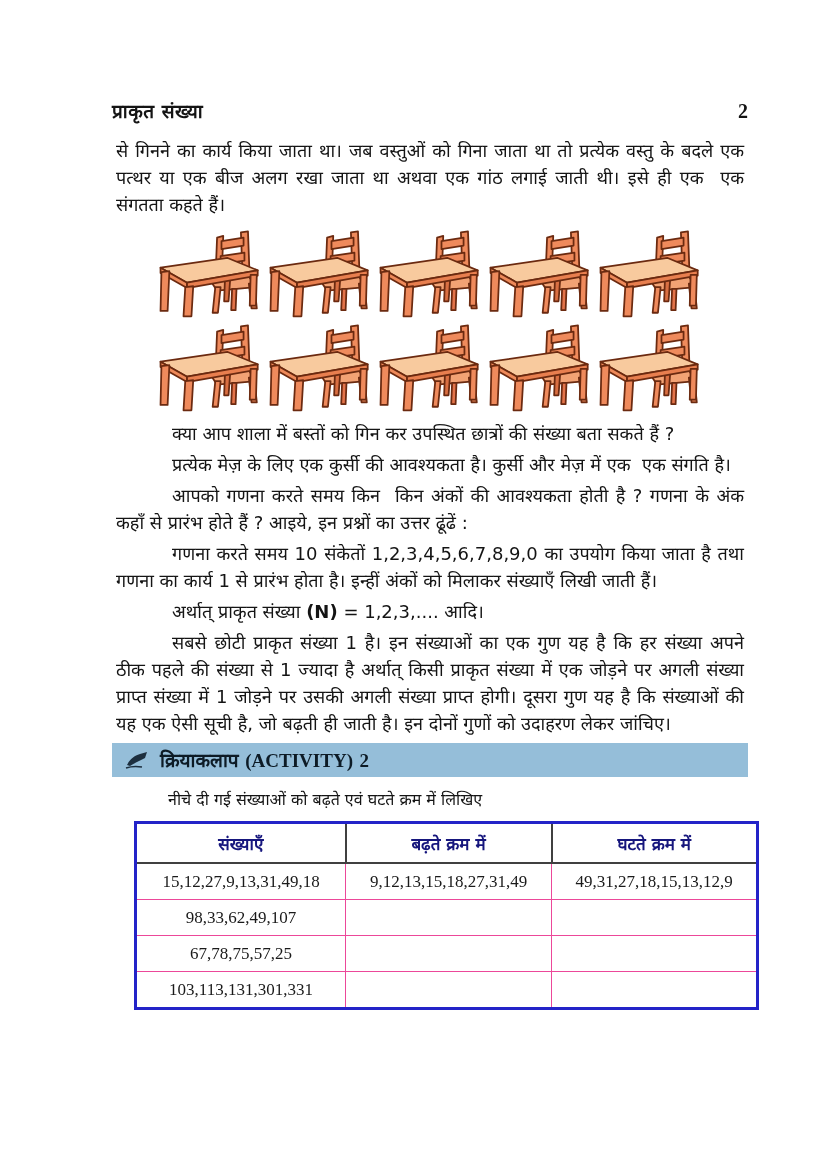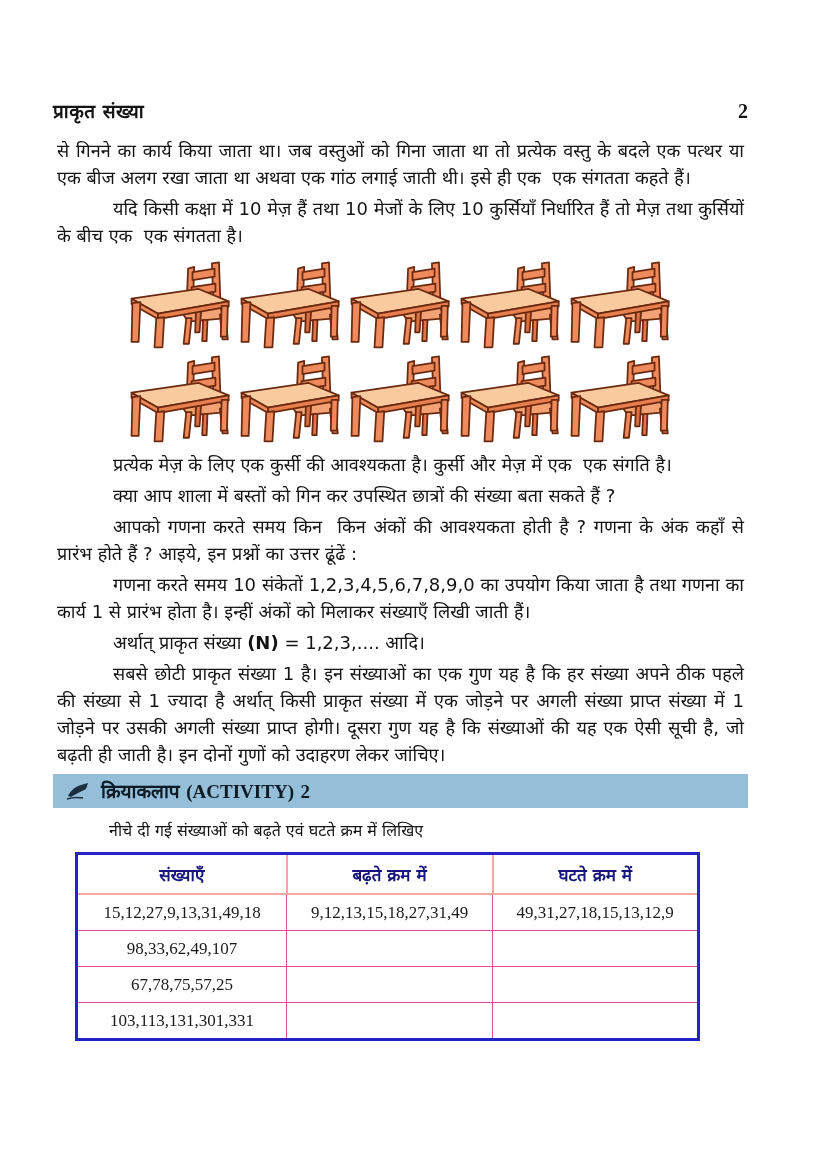--- a/index.html
+++ b/index.html
@@ -1,52 +1,51 @@
 <!DOCTYPE html>
 <html><head>
 <meta charset="utf-8">
 <style>
   html,body{margin:0;padding:0;background:#ffffff;}
   body{width:827px;height:1169px;overflow:hidden;}
-  .page{box-sizing:border-box;width:827px;height:1169px;padding:98px 79px 0 53px;
+  .page{box-sizing:border-box;width:827px;height:1169px;padding:98px 79px 0 112px;
         font-family:"DejaVu Sans","Liberation Sans",sans-serif;color:#141414;}
   .page-header{display:flex;justify-content:space-between;align-items:baseline;margin-bottom:13px;}
   .page-title{font-size:19px;font-weight:700;letter-spacing:.5px;}
   .page-num{font-family:"Liberation Serif","DejaVu Serif",serif;font-size:20px;font-weight:700;}
   .para{font-size:18px;line-height:27px;margin:4px;text-align:justify;}
   .para.indent{text-indent:56px;}
   .para b{font-weight:700;}
   .fig{margin:10px 0 8px;display:flex;flex-direction:column;gap:4px;align-items:center;}
   .fig-row{display:flex;gap:4px;}
   .fig-unit{display:inline-block;line-height:0;}
   .activity-banner{margin-top:6px;height:34px;background:#95bed9;display:flex;align-items:center;
         gap:10px;padding:0 12px;box-sizing:border-box;}
   .act-icon{display:inline-flex;line-height:0;}
   .act-title{font-size:19px;font-weight:700;color:#0d1b26;}
   .act-en{font-family:"Liberation Serif","DejaVu Serif",serif;margin-top:24px;}
   .table-intro{font-size:16px;margin:10px 0 8px;padding-left:56px;line-height:26px;}
   .activity-table{border-collapse:collapse;margin-left:22px;width:622px;border:3px solid #2323c8;table-layout:fixed;}
-  .activity-table th{border:2px solid #fca5a5;height:36px;font-size:17px;color:#16167d;
+  .activity-table th{border:2px solid #404040;height:36px;font-size:17px;color:#16167d;
         font-weight:700;text-align:center;font-family:"DejaVu Sans","Liberation Sans",sans-serif;}
   .activity-table td{border:1px solid #ec4899;height:33px;font-size:17px;text-align:center;
         font-family:"Liberation Serif","DejaVu Serif",serif;color:#1a1a1a;}
 </style>
 </head>
 <body>
 
 <div class="page">
 
   <div class="page-header">
     <span class="page-title">प्राकृत  संख्या</span>
     <span class="page-num">2</span>
   </div>
 
   <div id="paras-before">
       <p class="para"><span>से गिनने का कार्य किया जाता था। जब वस्तुओं को गिना जाता था तो प्रत्येक वस्तु के बदले एक पत्थर या एक बीज अलग रखा जाता था अथवा एक गांठ लगाई जाती थी। इसे ही एक&nbsp; एक संगतता कहते हैं।</span></p>
-      <p class="para indent"><span>यदि किसी कक्षा में 10 मेज़ हैं तथा 10 मेजों के लिए 10 कुर्सियाँ निर्धारित हैं तो मेज़ तथा कुर्सियों के बीच एक&nbsp; एक संगतता है।</span></p>
     </div>
 
   <div class="fig" id="figure">
       <div class="fig-row">
         <span class="fig-unit"><svg width="106" height="90" viewBox="0 0 120 100">
     <g stroke="#6b2a10" stroke-width="2" stroke-linejoin="round">
       <polygon points="68,10 75,8 73,60 66,60" fill="#ef8a5c"></polygon>
       <polygon points="95,4 103,3 105,58 97,58" fill="#ef8a5c"></polygon>
       <polygon points="73,14 98,10 98,19 73,23" fill="#ef8a5c"></polygon>
       <polygon points="72,31 99,27 99,36 72,40" fill="#ef8a5c"></polygon>
@@ -233,22 +232,22 @@
       <polygon points="34,61 114,47 114,53 34,67" fill="#e87f4f"></polygon>
       <polygon points="5,49 14,48 12,93 4,93" fill="#ef8a5c"></polygon>
       <polygon points="32,66 41,65 39,99 30,99" fill="#ef8a5c"></polygon>
       <polygon points="106,52 113,52 112,87 105,87" fill="#ef8a5c"></polygon>
     </g>
   </svg></span>
       </div>
     </div>
 
   <div id="paras-after">
+      <p class="para indent"><span>क्या आप शाला में बस्तों को गिन कर उपस्थित छात्रों की संख्या बता सकते हैं ?</span></p>
       <p class="para indent"><span>प्रत्येक मेज़ के लिए एक कुर्सी की आवश्यकता है। कुर्सी और मेज़ में एक&nbsp; एक संगति है।</span></p>
-      <p class="para indent"><span>क्या आप शाला में बस्तों को गिन कर उपस्थित छात्रों की संख्या बता सकते हैं ?</span></p>
       <p class="para indent"><span>आपको गणना करते समय किन&nbsp; किन अंकों की आवश्यकता होती है ? गणना के अंक कहाँ से प्रारंभ होते हैं ? आइये, इन प्रश्नों का उत्तर ढूंढें :</span></p>
       <p class="para indent"><span>गणना करते समय 10 संकेतों 1,2,3,4,5,6,7,8,9,0 का उपयोग किया जाता है तथा गणना का कार्य 1 से प्रारंभ होता है। इन्हीं अंकों को मिलाकर संख्याएँ लिखी जाती हैं।</span></p>
       <p class="para indent"><span>अर्थात् प्राकृत संख्या </span><b>(N)</b><span> = 1,2,3,.... आदि।</span></p>
       <p class="para indent"><span>सबसे छोटी प्राकृत संख्या 1 है। इन संख्याओं का एक गुण यह है कि हर संख्या अपने ठीक पहले की संख्या से 1 ज्यादा है अर्थात् किसी प्राकृत संख्या में एक जोड़ने पर अगली संख्या प्राप्त संख्या में 1 जोड़ने पर उसकी अगली संख्या प्राप्त होगी। दूसरा गुण यह है कि संख्याओं की यह एक ऐसी सूची है, जो बढ़ती ही जाती है। इन दोनों गुणों को उदाहरण लेकर जांचिए।</span></p>
     </div>
 
   <div class="activity-banner">
     <span class="act-icon">
       <svg width="26" height="20" viewBox="0 0 26 20">
         <path d="M3 15 C6 9, 10 6, 16 4 L23 2 L21 8 C16 11, 10 13, 6 16 Z" fill="#1d2f3f"></path>

